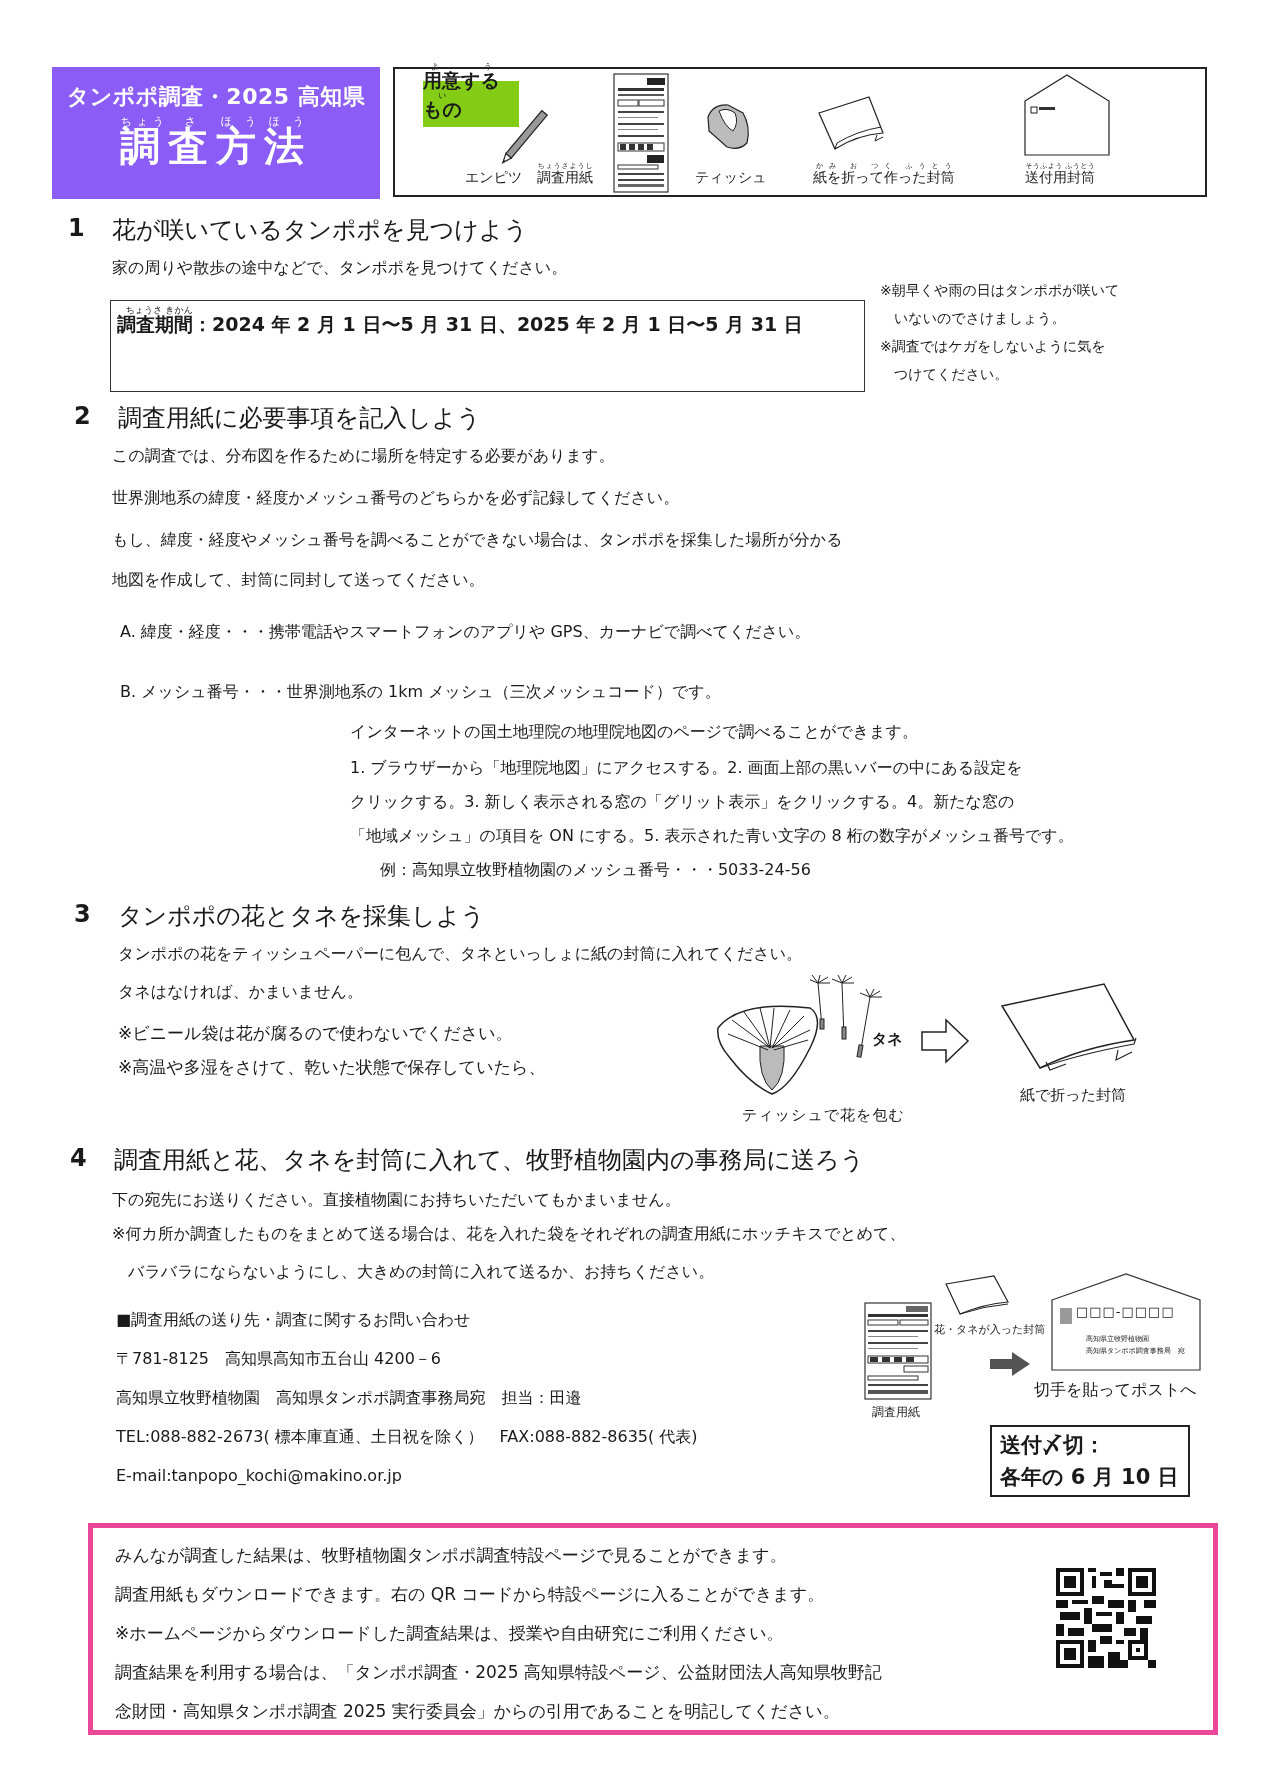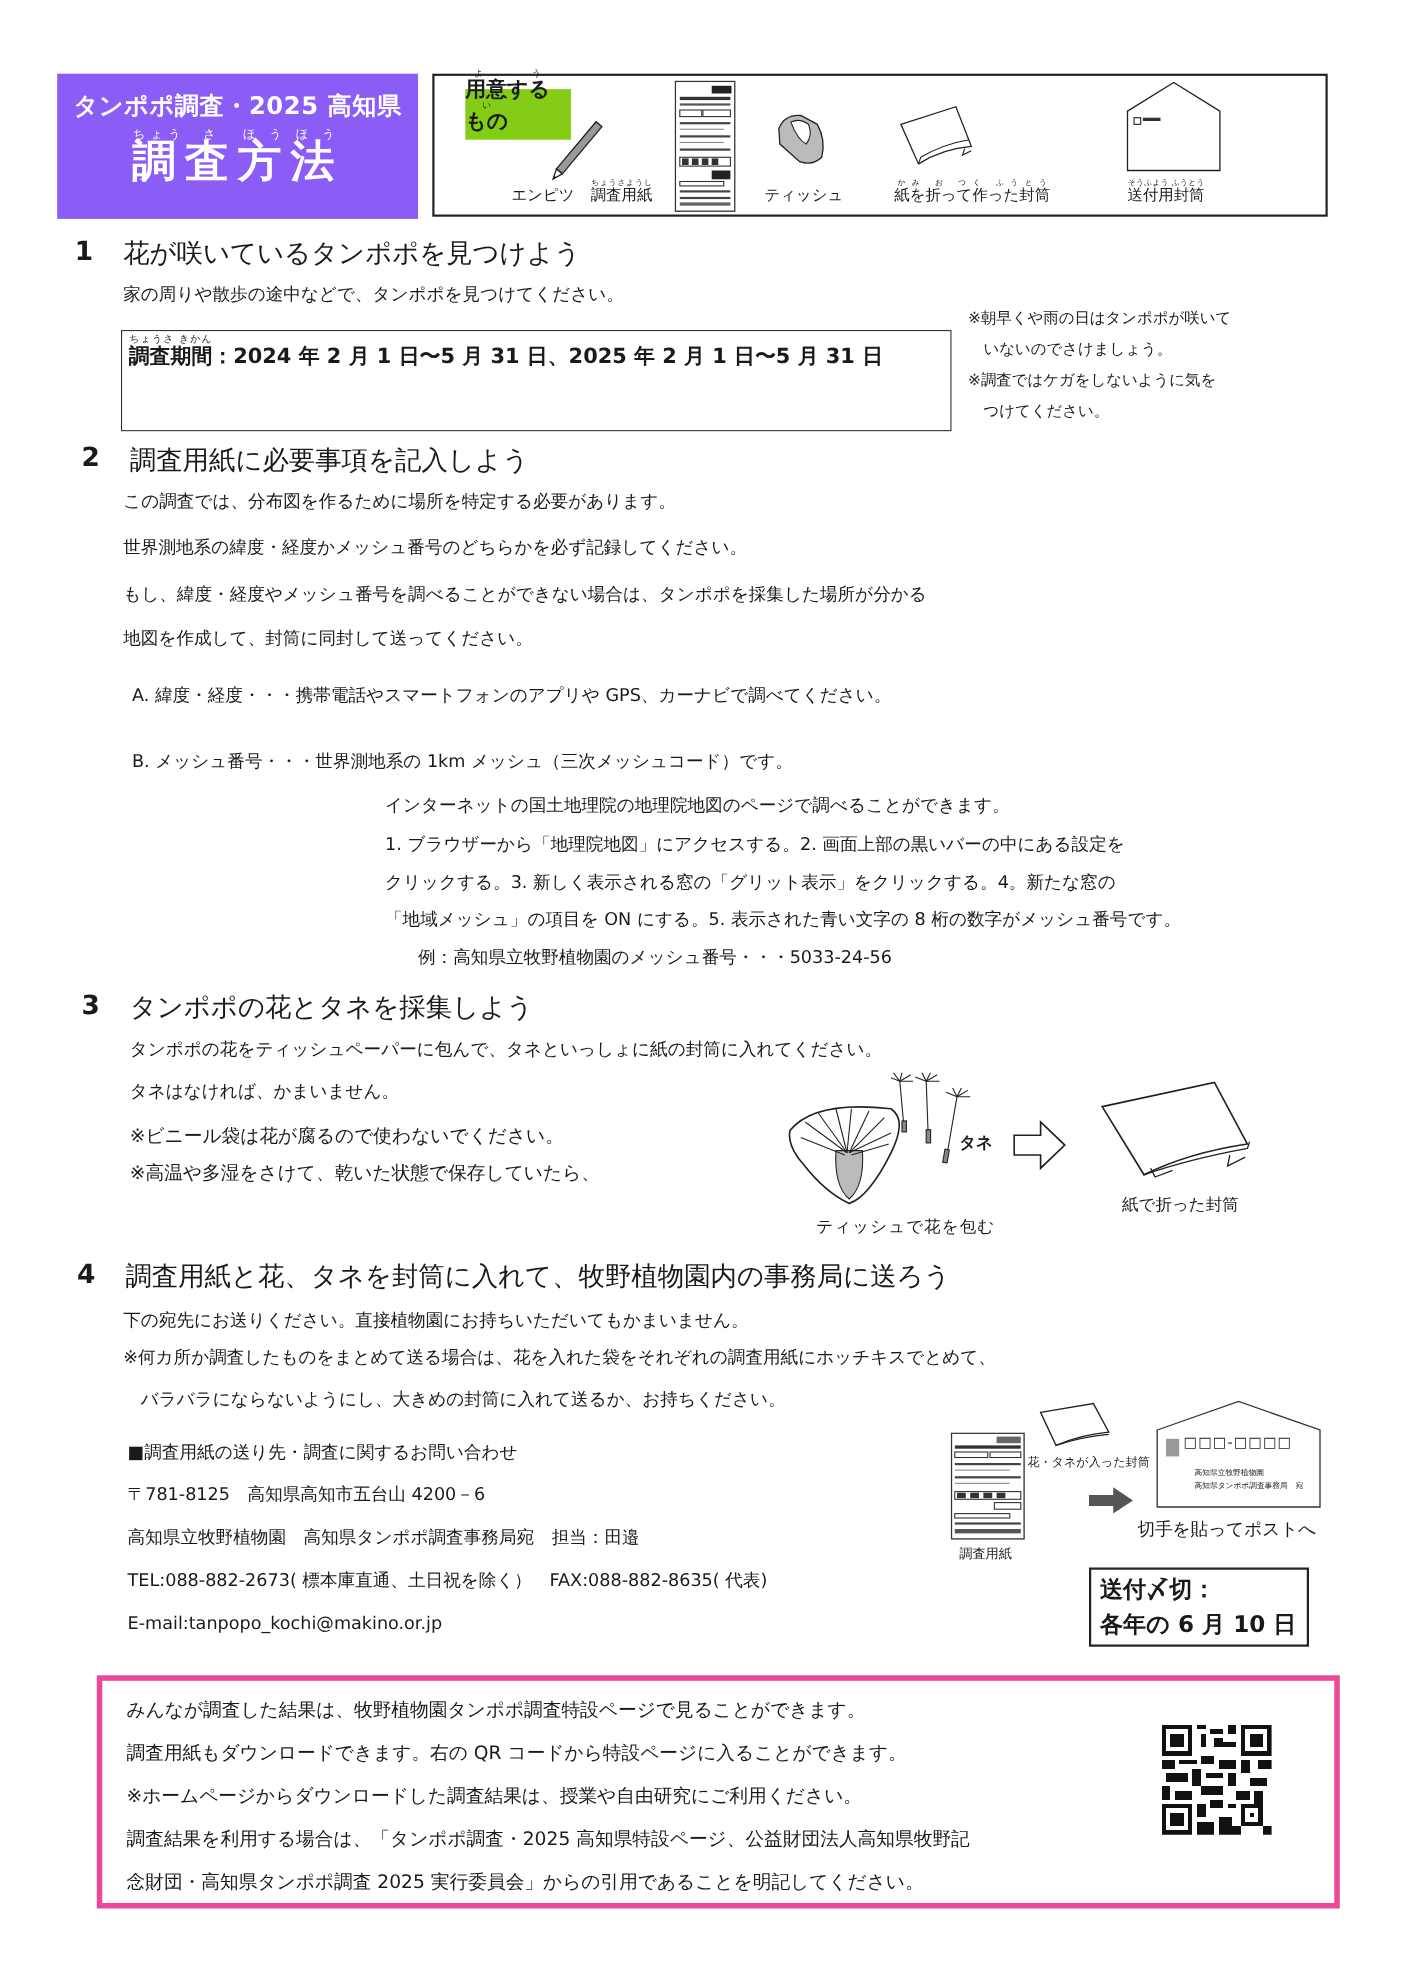--- a/index.html
+++ b/index.html
@@ -24,21 +24,21 @@
 
   
   .sec-num { font-size: 24px; font-weight: bold; }
   .sec-title { font-size: 24px; font-weight: normal; white-space: nowrap; }
   .body-line { font-size: 16px; white-space: nowrap; }
   .small-line { font-size: 16px; white-space: nowrap; }
   .note { font-size: 14px; white-space: nowrap; line-height: 28px; }
 
   .period-box { left: 110px; top: 300px; width: 755px; height: 92px; border: 1.5px solid #333; padding: 2px 6px; }
   .period-line { font-size: 19px; font-weight: bold; white-space: nowrap; line-height: 42px; }
-  .period-line rt { font-size: 9px; }
+  .period-line rt { font-size: 9px; text-align: right; }
 
   .deadline-box { left: 990px; top: 1425px; width: 200px; height: 72px; border: 2px solid #222; font-size: 21px; line-height: 32px; padding: 2px 8px; font-weight: bold; }
 
   .footer-box { left: 88px; top: 1523px; width: 1130px; height: 212px; border: 5px solid #ec4899; padding: 8px 22px; }
   .footer-line { font-size: 17px; white-space: nowrap; line-height: 39px; }
 
   svg { display: block; }
 </style>
 </head>
 <body>

